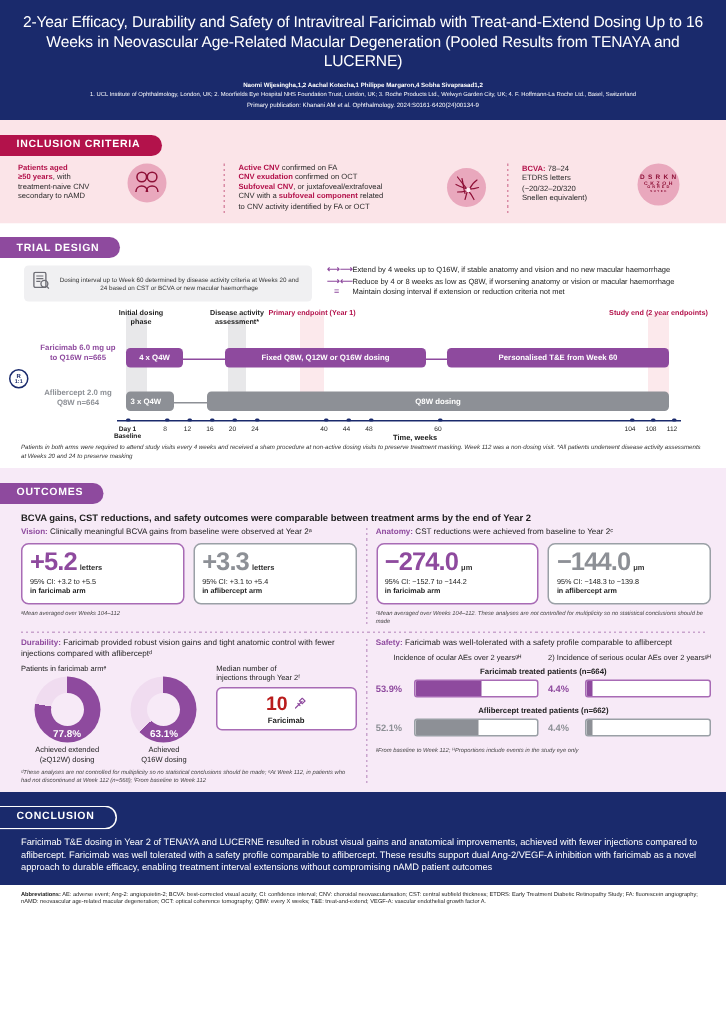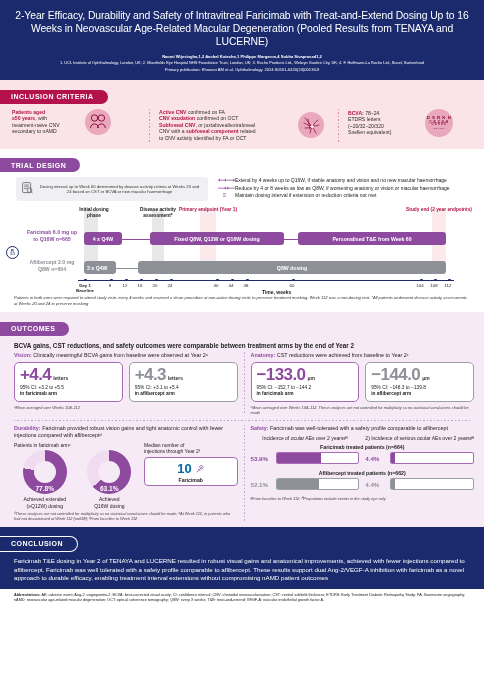--- a/index.html
+++ b/index.html
@@ -172,21 +172,21 @@
   .donut-val {
     position:absolute; left:0; right:0; bottom:2px; text-align:center;
     font-size:6.6px; font-weight:bold; color:#fff; z-index:2;
   }
   .donut-cap { font-size:5px; line-height:6.4px; color:#222; margin-top:2px; }
   .inj-box {
     border:1px solid #a86bb5; border-radius:4px; background:#fff;
     padding:1px 6px 2px; text-align:center; margin-bottom:3px;
   }
   .inj-box.grey { border-color:#9aa0a6; }
-  .inj-num { font-size:13px; font-weight:bold; line-height:14px; color:#0369a1; }
+  .inj-num { font-size:13px; font-weight:bold; line-height:14px; color:#b91c1c; }
   .inj-num.grey { color:#8d9096; }
   .inj-lbl { font-size:5.2px; font-weight:bold; color:#222; }
 
   
   .saf-title { font-size:5.2px; font-weight:bold; text-align:center; color:#222; margin:3px 0 2px; }
   .saf-row { display:flex; align-items:center; gap:3px; margin-bottom:3px; }
   .saf-pct { font-size:6.2px; font-weight:bold; width:22px; }
   .saf-pct.fari { color:#8e4a9e; }
   .saf-pct.afli { color:#8d9096; }
   .saf-track {
@@ -394,46 +394,46 @@
     
     <div class="out-grid">
 
       <div class="out-col">
         <div class="out-sub">
           <b>Vision:</b><span> Clinically meaningful BCVA gains from baseline were observed at Year 2ᵃ</span>
         </div>
         <div class="stat-row">
           <div class="stat-card fari">
             <div>
-              <span class="stat-big fari">+4.4</span><span class="stat-unit">letters</span>
+              <span class="stat-big fari">+5.2</span><span class="stat-unit">letters</span>
             </div>
             <div class="stat-ci">95% CI: +3.2 to +5.5</div>
             <div class="stat-arm">in faricimab arm</div>
           </div>
           <div class="stat-card afli">
             <div>
-              <span class="stat-big afli">+4.3</span><span class="stat-unit">letters</span>
+              <span class="stat-big afli">+3.3</span><span class="stat-unit">letters</span>
             </div>
             <div class="stat-ci">95% CI: +3.1 to +5.4</div>
             <div class="stat-arm">in aflibercept arm</div>
           </div>
         </div>
         <div class="foot-i">ᵃMean averaged over Weeks 104–112</div>
       </div>
 
       <div class="vdash"></div>
 
       <div class="out-col">
         <div class="out-sub">
           <b>Anatomy:</b><span> CST reductions were achieved from baseline to Year 2ᶜ</span>
         </div>
         <div class="stat-row">
           <div class="stat-card fari">
             <div>
-              <span class="stat-big fari">−133.0</span><span class="stat-unit">μm</span>
+              <span class="stat-big fari">−274.0</span><span class="stat-unit">μm</span>
             </div>
             <div class="stat-ci">95% CI: −152.7 to −144.2</div>
             <div class="stat-arm">in faricimab arm</div>
           </div>
           <div class="stat-card afli">
             <div>
               <span class="stat-big afli">−144.0</span><span class="stat-unit">μm</span>
             </div>
             <div class="stat-ci">95% CI: −148.3 to −139.8</div>
             <div class="stat-arm">in aflibercept arm</div>

